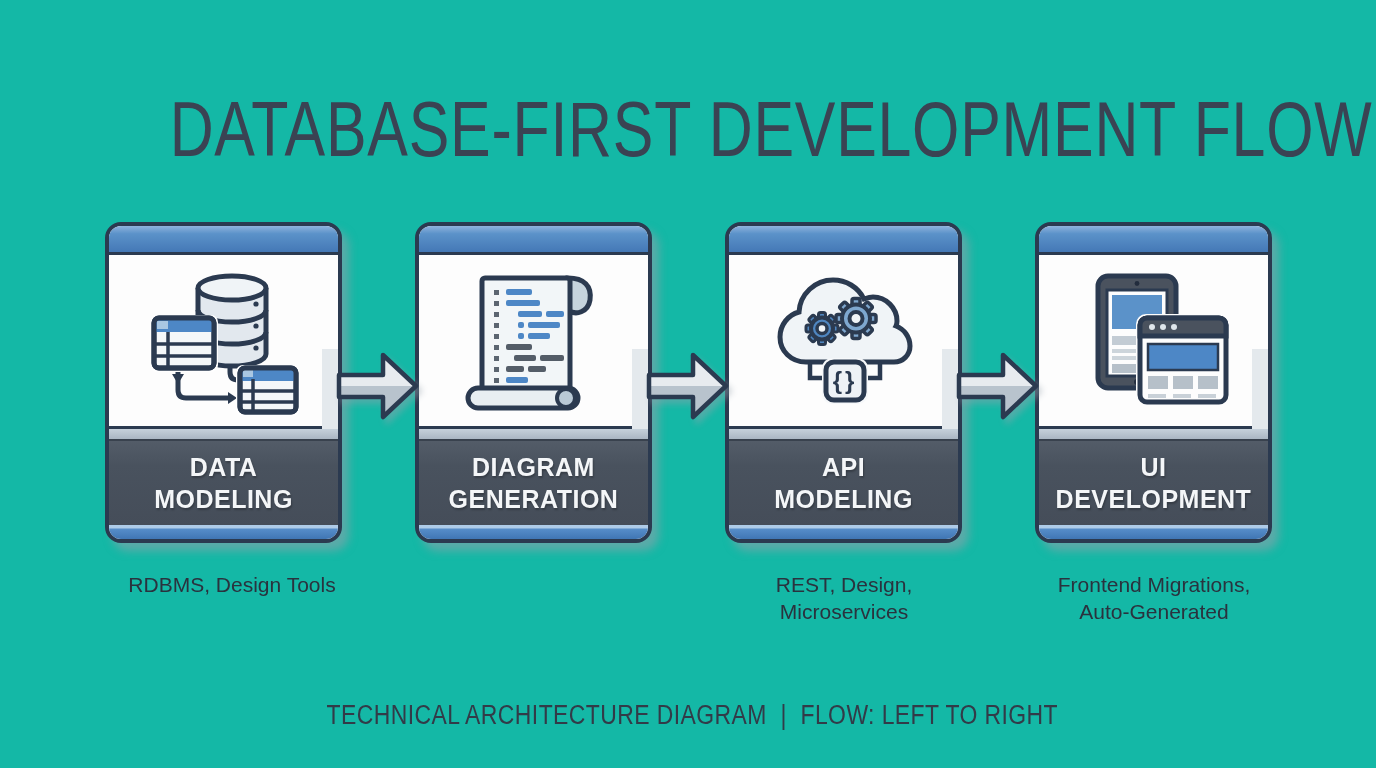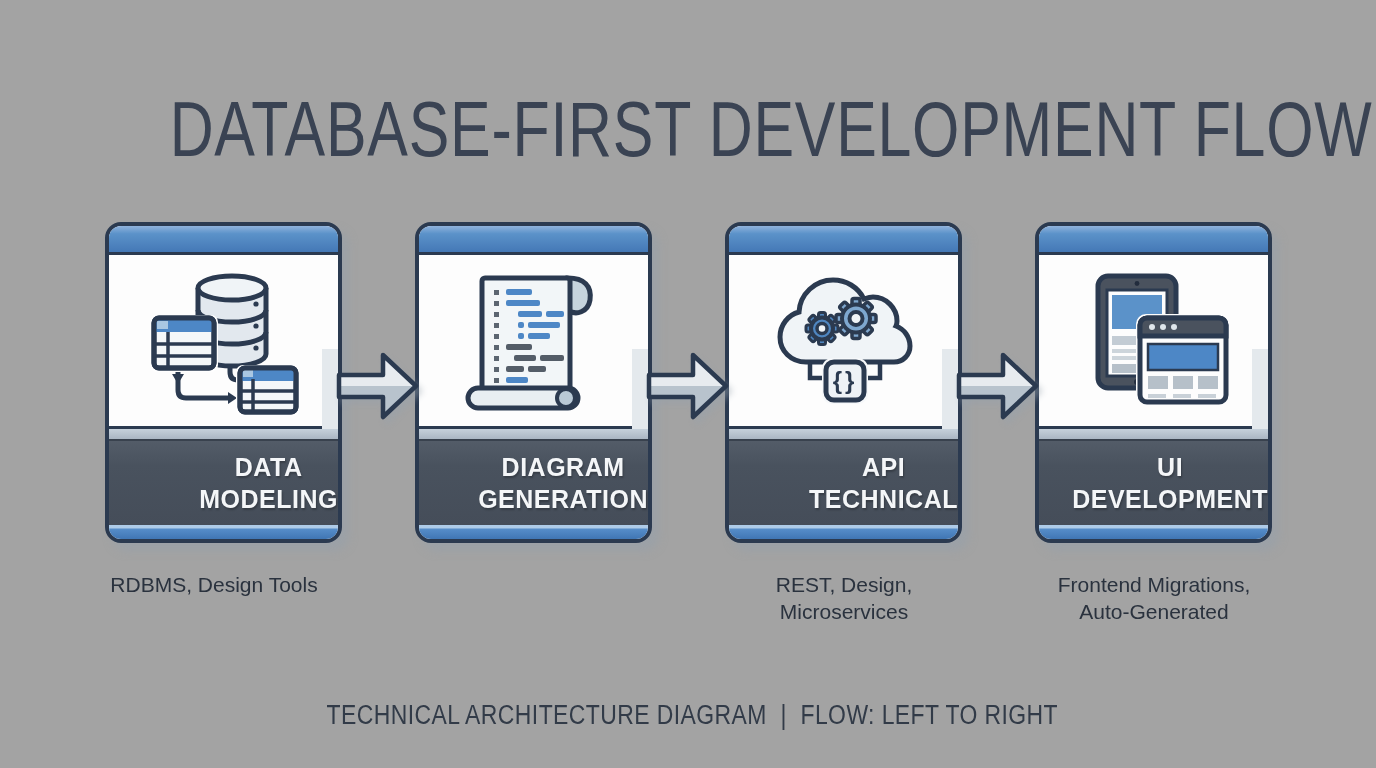--- a/index.html
+++ b/index.html
@@ -1,18 +1,18 @@
 <!DOCTYPE html>
 <html><head>
 <meta charset="utf-8">
 <style>
   html,body{margin:0;padding:0;background:#dfe2e5;}
   .canvas{
     position:relative;width:1376px;height:768px;overflow:hidden;
-    background:#a3a3a3;
+    background:#14b8a6;
     font-family:"Liberation Sans", sans-serif;
   }
   
   .title{position:absolute;top:84px;left:0;width:100%;text-align:center;margin:0;}
   .title .squeeze{
     display:inline-block;transform:scaleX(0.78);transform-origin:center;
     font-size:78px;font-weight:400;letter-spacing:1px;color:#3a4353;white-space:nowrap;
   }
   
   .card{
@@ -20,21 +20,21 @@
     border:4px solid #2b3a50;border-radius:16px;overflow:hidden;
     background:#fdfdfd;display:flex;flex-direction:column;z-index:1;
     box-shadow:7px 8px 8px rgba(150,161,172,0.55);
   }
   .card-header{height:26px;flex:0 0 26px;background:linear-gradient(#8fb2dc,#5b92c9 30%,#4478b6);border-bottom:3px solid #2b3a50;}
   .card-body{flex:1 1 auto;position:relative;background:#fdfdfd;display:flex;align-items:center;justify-content:center;}
   .notch{position:absolute;right:0;top:94px;width:16px;height:80px;background:#e4e9ed;}
   .card-divider{height:10px;flex:0 0 10px;background:linear-gradient(#c6d1db,#aab6c3);border-top:3px solid #2b3a50;border-bottom:2px solid #39424e;}
   .card-label-area{
     height:84px;flex:0 0 84px;background:linear-gradient(#535c68,#49525e 30%,#454d59);
-    display:flex;align-items:center;justify-content:flex-end;
+    display:flex;align-items:center;justify-content:center;
   }
   .card-label{
     color:#f4f6f8;font-size:25px;font-weight:bold;letter-spacing:0.5px;
     text-align:center;line-height:1.3;white-space:pre-line;
     text-shadow:1px 2px 2px rgba(0,0,0,0.25);
   }
   .card-footer{height:14px;flex:0 0 14px;background:linear-gradient(#aecbe8 0 3px,#568dc9 4px,#4076b4);}
   
   .arrow{position:absolute;top:347px;width:84px;height:78px;z-index:5;filter:drop-shadow(4px 5px 3px rgba(150,161,172,0.45));}
   
@@ -189,21 +189,21 @@
 
         <rect x="58" y="92" width="46" height="46" rx="10" fill="#f6f8fa"></rect>
         <rect x="62" y="96" width="38" height="38" rx="8" fill="#eef2f6" stroke="#2b3a50" stroke-width="5"></rect>
         <text x="81" y="123" text-anchor="middle" font-family="Liberation Sans, sans-serif" font-size="24" font-weight="bold" fill="#2b3a50" letter-spacing="3">{}</text>
       </svg>
       <div class="notch"></div>
     </div>
     <div class="card-divider"></div>
     <div class="card-label-area">
       <div class="card-label">API
-TECHNICAL</div>
+MODELING</div>
     </div>
     <div class="card-footer"></div>
   </div>
 
   <div class="card" style="left:1035px">
     <div class="card-header"></div>
     <div class="card-body">
       <svg width="160" height="150" viewBox="0 0 160 150">
 
         <g>
@@ -253,21 +253,21 @@
     <path d="M3 28 H47 V8 L80 39 L47 70 V50 H3 Z" fill="#e7ebef"></path>
     <path d="M3 39 H80 L47 70 V50 H3 Z" fill="#b8c3cd"></path>
     <path d="M3 28 H47 V8 L80 39 L47 70 V50 H3 Z" fill="none" stroke="#2b3a50" stroke-width="4.5" stroke-linejoin="round"></path>
   </svg>
   <svg class="arrow" style="left:956px" viewBox="0 0 84 78">
     <path d="M3 28 H47 V8 L80 39 L47 70 V50 H3 Z" fill="#e7ebef"></path>
     <path d="M3 39 H80 L47 70 V50 H3 Z" fill="#b8c3cd"></path>
     <path d="M3 28 H47 V8 L80 39 L47 70 V50 H3 Z" fill="none" stroke="#2b3a50" stroke-width="4.5" stroke-linejoin="round"></path>
   </svg>
 
-  <div class="subtitle" style="left:94px">RDBMS, Design Tools</div>
+  <div class="subtitle" style="left:112px">RDBMS, Design Tools</div>
   <div class="subtitle" style="left:724px">REST, Design,
 Microservices</div>
   <div class="subtitle" style="left:1034px">Frontend Migrations,
 Auto-Generated</div>
 
   <div class="footer"><span class="squeeze-sm">TECHNICAL ARCHITECTURE DIAGRAM  |  FLOW: LEFT TO RIGHT</span></div>
 
 </div>
 
 </body></html>

